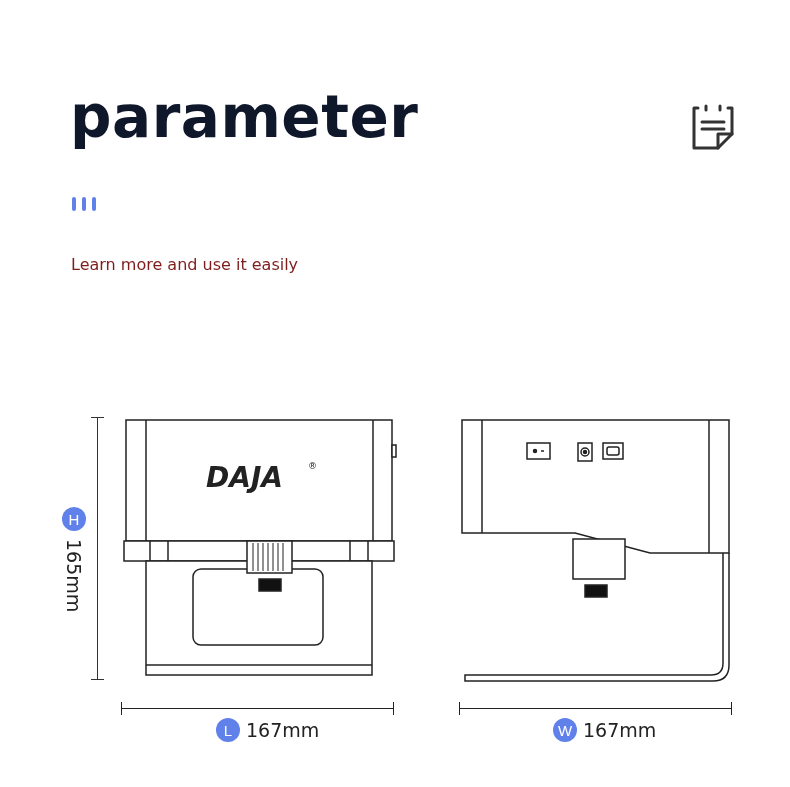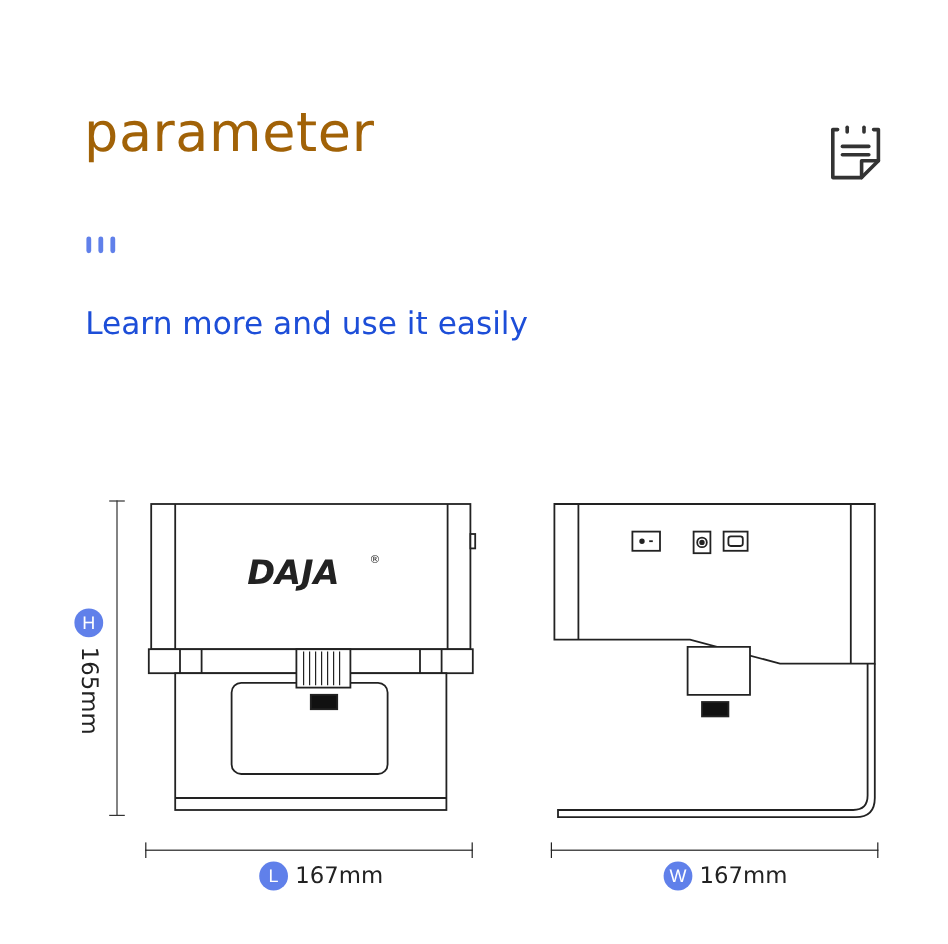--- a/index.html
+++ b/index.html
@@ -1,20 +1,20 @@
 <!DOCTYPE html>
 <html><head>
 <meta charset="utf-8">
 <style>
   html, body { margin: 0; padding: 0; background: #ffffff; }
   body { width: 790px; height: 787px; position: relative; overflow: hidden; font-family: "DejaVu Sans", sans-serif; color: #1a1a1a; }
-  .title { position: absolute; left: 70px; top: 88px; font-size: 45px; font-weight: normal; letter-spacing: 0.5px; color: #a16207; line-height: 1; }
+  .title { position: absolute; left: 70px; top: 88px; font-size: 58px; font-weight: bold; letter-spacing: 0.5px; color: #0f172a; line-height: 1; }
   .bars { position: absolute; left: 72px; top: 197px; display: flex; gap: 6px; }
   .bars span { width: 4px; height: 14px; border-radius: 2px; background: #6080ea; display: block; }
-  .subtitle { position: absolute; left: 71px; top: 255px; font-size: 26px; color: #1d4ed8; }
+  .subtitle { position: absolute; left: 71px; top: 255px; font-size: 16px; color: #7f1d1d; }
   .note-icon { position: absolute; left: 690px; top: 102px; width: 46px; height: 50px; }
   .dim-v { position: absolute; left: 97px; top: 417px; width: 1px; height: 263px; background: #333; }
   .dim-v::before, .dim-v::after { content: ""; position: absolute; left: -6px; width: 13px; height: 1px; background: #333; }
   .dim-v::before { top: 0; } .dim-v::after { bottom: 0; }
   .dim-h { position: absolute; top: 708px; height: 1px; background: #222; }
   .dim-h::before, .dim-h::after { content: ""; position: absolute; top: -6px; width: 1px; height: 13px; background: #222; }
   .dim-h::before { left: 0; } .dim-h::after { right: 0; }
   .badge { display: inline-flex; align-items: center; justify-content: center; width: 24px; height: 24px; border-radius: 50%; background: #6080ea; color: #fff; font-size: 15px; font-family: "Liberation Sans", sans-serif; }
   .dim-label { position: absolute; display: flex; align-items: center; gap: 6px; font-size: 19px; color: #222; }
   .h-label { position: absolute; left: 62px; top: 507px; display: flex; flex-direction: column; align-items: center; gap: 8px; }

